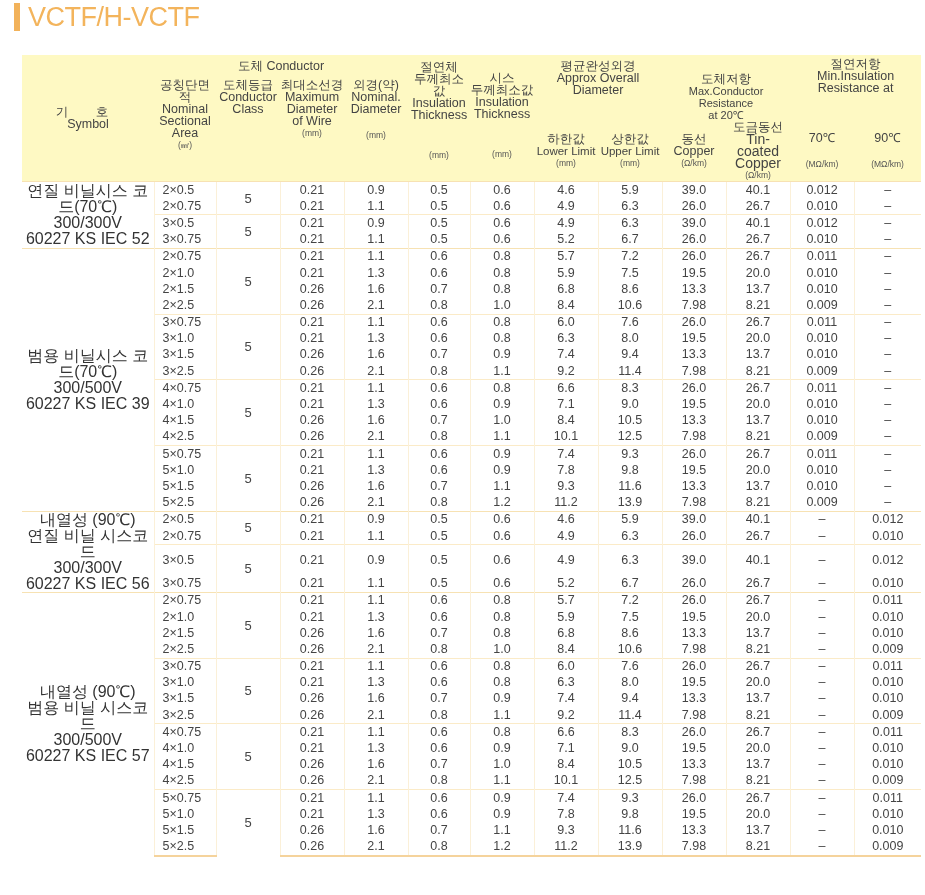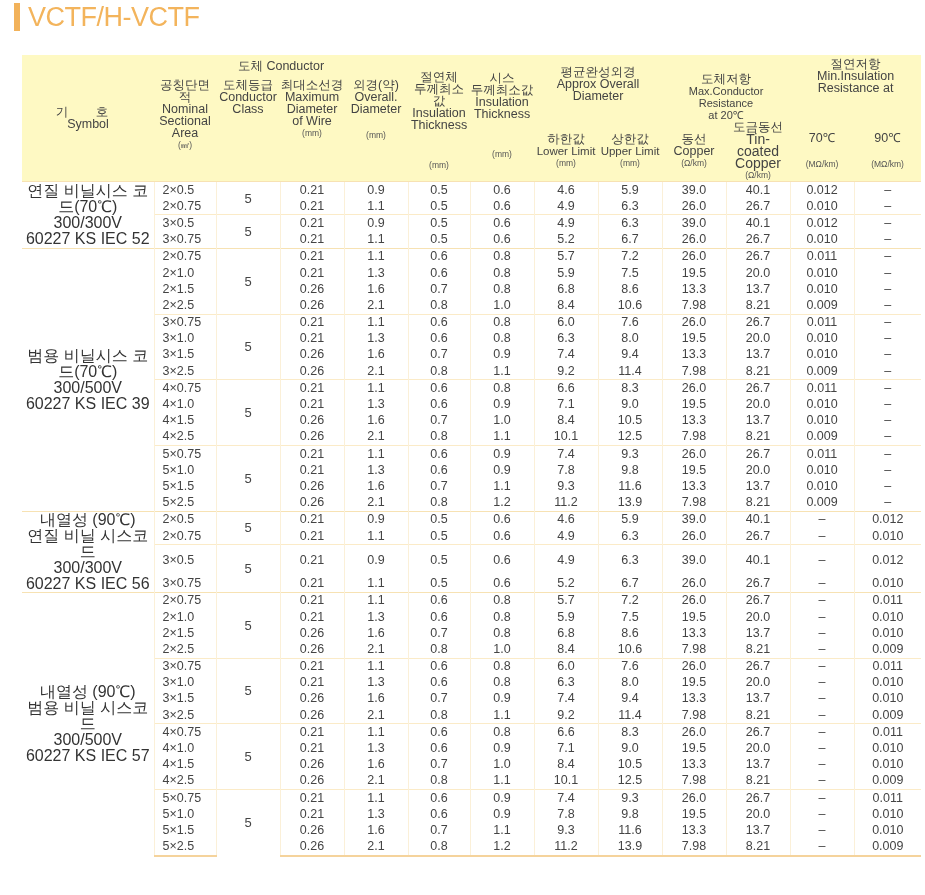--- a/index.html
+++ b/index.html
@@ -47,35 +47,35 @@
       <col style="width:64px">
       <col style="width:67px">
   </colgroup>
   <thead>
     <tr class="r1">
       <th rowspan="3" class="hd-sym">
         <div class="k">기 호</div>
         <div>Symbol</div>
       </th>
       <th colspan="4">도체 Conductor</th>
-      <th rowspan="3" style="vertical-align:top;padding-top:16px">
+      <th rowspan="3" style="vertical-align:top;padding-top:6px">
         <div>절연체</div>
         <div>두께최소값</div>
         <div>Insulation</div>
         <div>Thickness</div>
         <div class="u" style="margin-top:28px">(mm)</div>
       </th>
       <th rowspan="3" style="vertical-align:top;padding-top:17px">
         <div>시스</div>
         <div>두께최소값</div>
         <div>Insulation</div>
         <div>Thickness</div>
         <div class="u" style="margin-top:28px">(mm)</div>
       </th>
-      <th colspan="2" rowspan="2" style="vertical-align:top;padding-top:11px">
+      <th colspan="2" rowspan="2" style="vertical-align:top;padding-top:5px">
         <div>평균완성외경</div>
         <div>Approx Overall</div>
         <div>Diameter</div>
       </th>
       <th colspan="2" rowspan="2" style="vertical-align:top;padding-top:18px">
         <div>도체저항</div>
         <div style="font-size:11px">Max.Conductor Resistance</div>
         <div style="font-size:11px">at 20℃</div>
       </th>
       <th colspan="2" rowspan="2" style="vertical-align:top;padding-top:3px">
@@ -99,21 +99,21 @@
       </th>
       <th rowspan="2" style="vertical-align:top;padding-top:2px">
         <div>최대소선경</div>
         <div>Maximum</div>
         <div>Diameter</div>
         <div>of Wire</div>
         <div class="u">(mm)</div>
       </th>
       <th rowspan="2" style="vertical-align:top;padding-top:2px">
         <div>외경(약)</div>
-        <div>Overall.</div>
+        <div>Nominal.</div>
         <div>Diameter</div>
         <div class="u" style="margin-top:14px">(mm)</div>
       </th>
     </tr>
     <tr class="r3">
       <th>
         <div>하한값</div>
         <div style="font-size:11.5px">Lower Limit</div>
         <div class="u">(mm)</div>
       </th>

